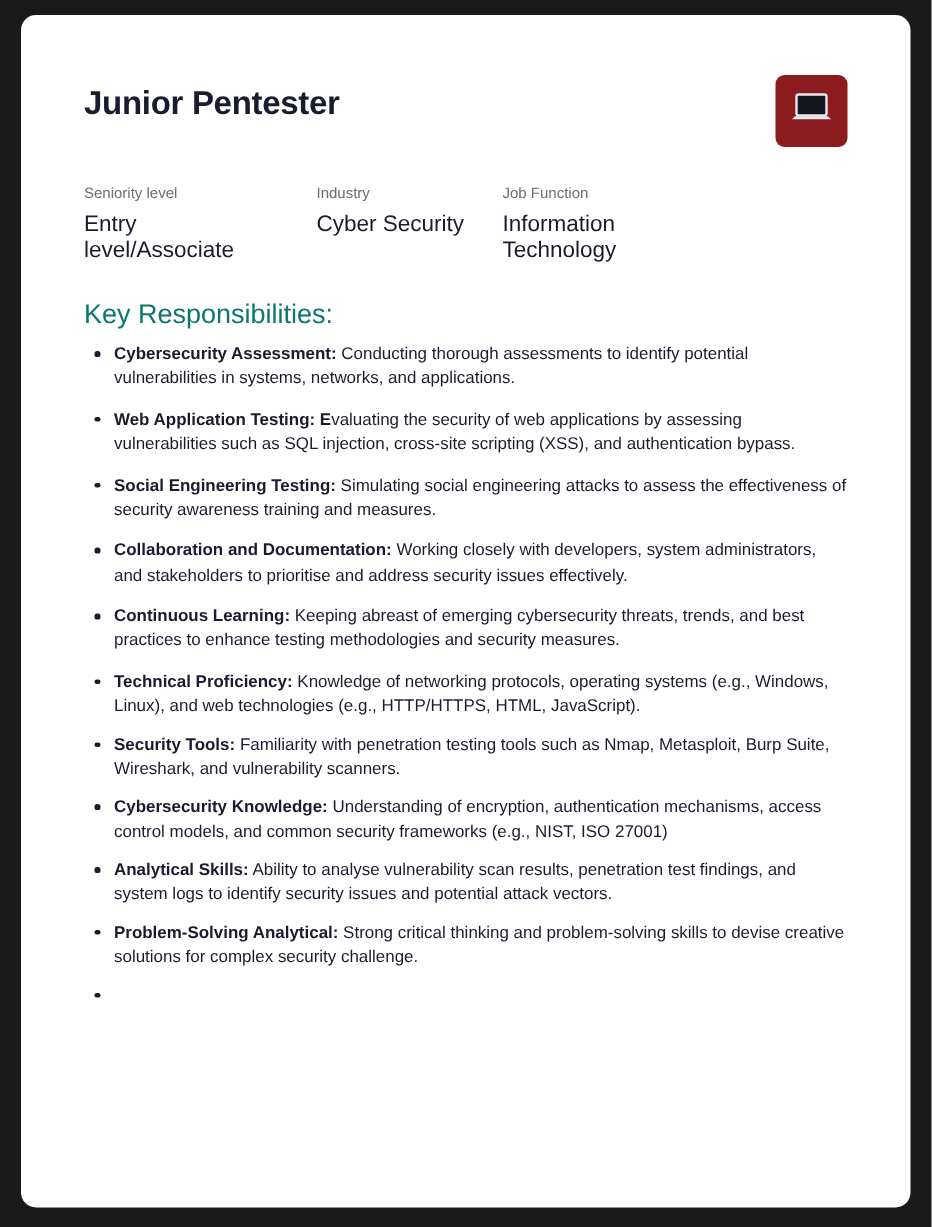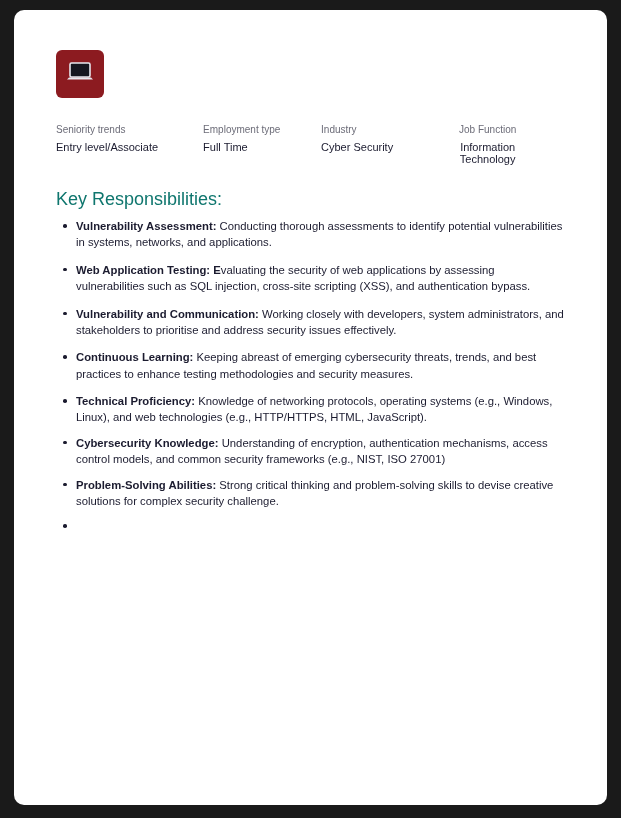--- a/index.html
+++ b/index.html
@@ -61,21 +61,21 @@
   .meta-col:nth-child(1) { width: 131px; }
   .meta-col:nth-child(2) { width: 100px; }
   .meta-col:nth-child(3) { width: 95px; }
   .meta-col:nth-child(4) { width: auto; text-align: center; }
   .meta-label {
     font-size: 10px;
     color: #6c6c78;
     margin-bottom: 6px;
   }
   .meta-value {
-    font-size: 11px;
+    font-size: 15px;
     color: #1b1b2f;
   }
   h2.section {
     font-size: 18px;
     font-weight: normal;
     color: #0f766e;
     margin: 24px 0 8px 0;
   }
   ul.bullets {
     margin: 0;
@@ -109,59 +109,59 @@
   .resp-list { margin-top: 12px; }
   .skills-list li { margin-bottom: 8px; }
 </style>
 </head>
 <body>
 
 <div class="page">
   <div class="inner">
 
     <div class="title-row">
+      <h1 class="job-title">Junior Pentester</h1>
       <div class="logo">
         <span>
           <svg width="28" height="22" viewBox="0 0 28 22" aria-hidden="true">
             <rect x="4" y="2" width="20" height="14" rx="1.5" fill="#16161f" stroke="#e8e8ee" stroke-width="1.6"></rect>
             <rect x="6.5" y="4.5" width="15" height="9" fill="#16161f"></rect>
             <path d="M1 18.5 H27 L25 16.5 H3 Z" fill="#e8e8ee"></path>
           </svg>
         </span>
       </div>
     </div>
 
     <div class="meta-row">
       <div class="meta-col">
-        <div class="meta-label">Seniority trends</div>
+        <div class="meta-label">Seniority level</div>
         <div class="meta-value">Entry level/Associate</div>
-      </div>
-      <div class="meta-col">
-        <div class="meta-label">Employment type</div>
-        <div class="meta-value">Full Time</div>
       </div>
       <div class="meta-col">
         <div class="meta-label">Industry</div>
         <div class="meta-value">Cyber Security</div>
       </div>
       <div class="meta-col">
         <div class="meta-label">Job Function</div>
         <div class="meta-value">Information Technology</div>
       </div>
     </div>
 
     <h2 class="section">Key Responsibilities:</h2>
     <ul class="bullets spaced resp-list">
-        <li><b>Vulnerability Assessment:</b><span> Conducting thorough assessments to identify potential vulnerabilities in systems, networks, and applications.</span></li>
+        <li><b>Cybersecurity Assessment:</b><span> Conducting thorough assessments to identify potential vulnerabilities in systems, networks, and applications.</span></li>
         <li><b>Web Application Testing: E</b><span>valuating the security of web applications by assessing vulnerabilities such as SQL injection, cross-site scripting (XSS), and authentication bypass.</span></li>
-        <li><b>Vulnerability and Communication:</b><span> Working closely with developers, system administrators, and stakeholders to prioritise and address security issues effectively.</span></li>
+        <li><b>Social Engineering Testing:</b><span> Simulating social engineering attacks to assess the effectiveness of security awareness training and measures.</span></li>
+        <li><b>Collaboration and Documentation:</b><span> Working closely with developers, system administrators, and stakeholders to prioritise and address security issues effectively.</span></li>
         <li><b>Continuous Learning:</b><span> Keeping abreast of emerging cybersecurity threats, trends, and best practices to enhance testing methodologies and security measures.</span></li>
       </ul>
 
     <ul class="bullets skills-list">
         <li><b>Technical Proficiency:</b><span> Knowledge of networking protocols, operating systems (e.g., Windows, Linux), and web technologies (e.g., HTTP/HTTPS, HTML, JavaScript).</span></li>
+        <li><b>Security Tools:</b><span> Familiarity with penetration testing tools such as Nmap, Metasploit, Burp Suite, Wireshark, and vulnerability scanners.</span></li>
         <li><b>Cybersecurity Knowledge:</b><span> Understanding of encryption, authentication mechanisms, access control models, and common security frameworks (e.g., NIST, ISO 27001)</span></li>
-        <li><b>Problem-Solving Abilities:</b><span> Strong critical thinking and problem-solving skills to devise creative solutions for complex security challenge.</span></li>
+        <li><b>Analytical Skills:</b><span> Ability to analyse vulnerability scan results, penetration test findings, and system logs to identify security issues and potential attack vectors.</span></li>
+        <li><b>Problem-Solving Analytical:</b><span> Strong critical thinking and problem-solving skills to devise creative solutions for complex security challenge.</span></li>
         <li></li>
       </ul>
 
   </div>
 </div>
 
 </body></html>

